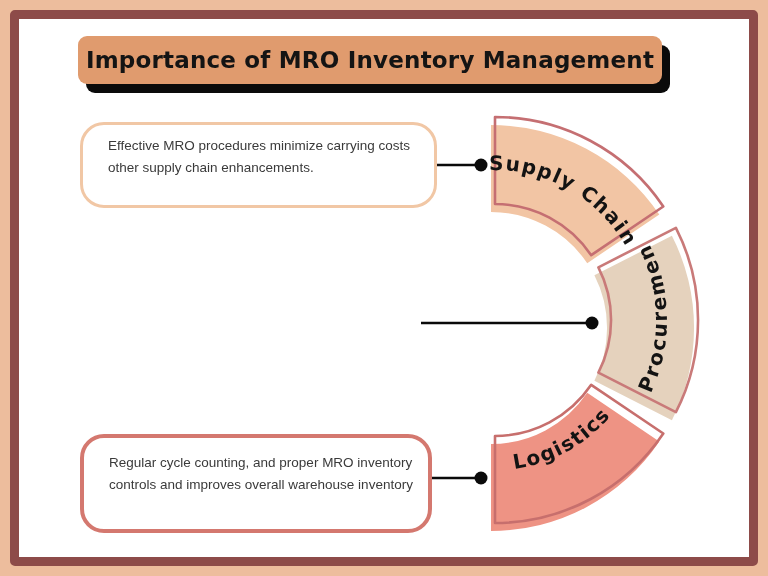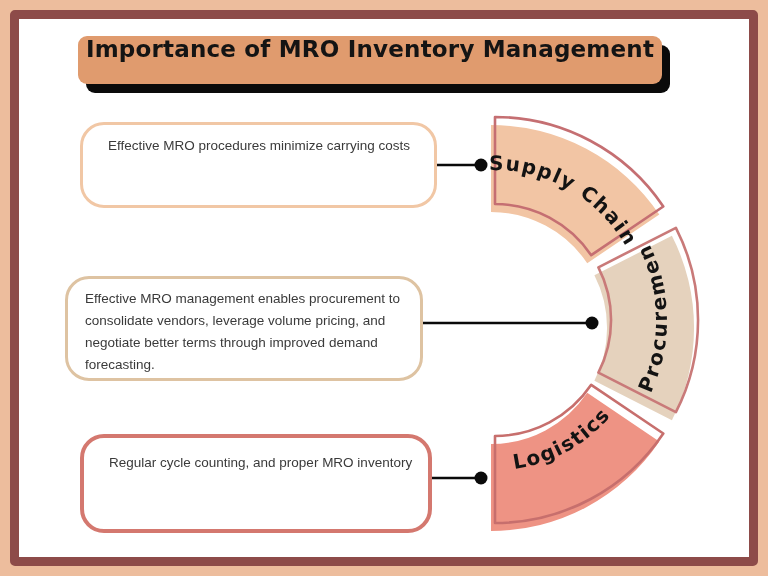--- a/index.html
+++ b/index.html
@@ -1,21 +1,21 @@
 <!DOCTYPE html>
 <html><head>
 <meta charset="utf-8">
 <style>
   html,body{margin:0;padding:0;}
   body{font-family:"Liberation Sans",sans-serif;}
   .canvas{position:relative;width:768px;height:576px;overflow:hidden;}
   .frame{position:absolute;left:10px;top:10px;right:10px;bottom:10px;
          border:9px solid #8D4B49;border-radius:5px;background:#fff;}
   .title-bar{position:absolute;left:78px;top:36px;width:584px;height:48px;
-             border-radius:9px;display:flex;align-items:flex-start;justify-content:center;
+             border-radius:9px;display:flex;align-items:center;justify-content:center;
              box-shadow:8px 9px 0 0 var(--shadow,#0a0a0a);z-index:3;}
   .title-bar span{font-family:"DejaVu Sans",sans-serif;font-weight:700;font-size:23px;
                   letter-spacing:.2px;color:#141414;white-space:nowrap;}
   .note-box{position:absolute;background:#fff;border-style:solid;border-radius:24px;
             box-sizing:border-box;z-index:2;}
   .note-box .nline{font-size:13.5px;line-height:22px;color:#3A3A3A;white-space:nowrap;}
   .box1{left:80px;top:122px;width:357px;height:86px;border-width:3.5px;padding:10px 10px 0 25px;}
   .box2{left:65px;top:276px;width:358px;height:105px;border-width:3.5px;padding:9px 10px 0 17px;}
   .box3{left:80px;top:434px;width:352px;height:99px;border-width:4px;padding:14px 10px 16px 25px;}
   svg.overlay{position:absolute;left:0;top:0;z-index:1;}
@@ -27,31 +27,27 @@
 <div class="canvas" style="background: rgb(237, 189, 157);">
 
   <div class="frame" style="border-color: rgb(141, 75, 73);"></div>
 
   <div class="title-bar" style="background: rgb(224, 155, 110); --shadow: #0A0A0A;">
     <span>Importance of MRO Inventory Management</span>
   </div>
 
   <div class="note-box box1" style="border-color: rgb(241, 199, 165);">
     <div class="nline">Effective MRO procedures minimize carrying costs</div>
+    <div class="nline">other supply chain enhancements.</div>
   </div>
 
-  <div class="note-box box2" style="border-color: rgb(222, 195, 162);">
-    <div class="nline">Effective MRO management enables procurement to</div>
-    <div class="nline">consolidate vendors, leverage volume pricing, and</div>
-    <div class="nline">negotiate better terms through improved demand</div>
-    <div class="nline">forecasting.</div>
-  </div>
 
   <div class="note-box box3" style="border-color: rgb(212, 120, 111);">
     <div class="nline">Regular cycle counting, and proper MRO inventory</div>
+    <div class="nline">controls and improves overall warehouse inventory</div>
   </div>
 
   <svg class="overlay" width="768" height="576" viewBox="0 0 768 576">
 
     <g stroke-width="2.6">
       <line x1="435" y1="165" x2="481" y2="165" stroke="#0A0A0A"></line>
       <circle cx="481" cy="165" r="6.5" fill="#0A0A0A"></circle>
       <line x1="421" y1="323" x2="592" y2="323" stroke="#0A0A0A"></line>
       <circle cx="592" cy="323" r="6.5" fill="#0A0A0A"></circle>
       <line x1="430" y1="478" x2="481" y2="478" stroke="#0A0A0A"></line>

